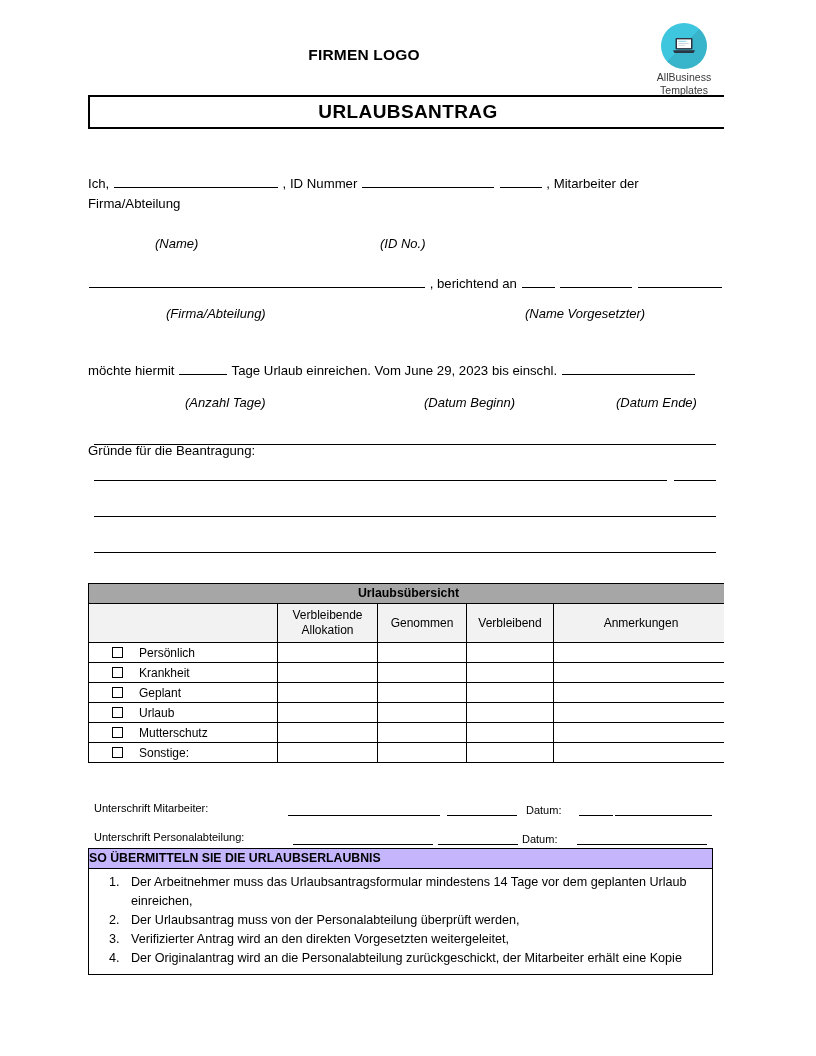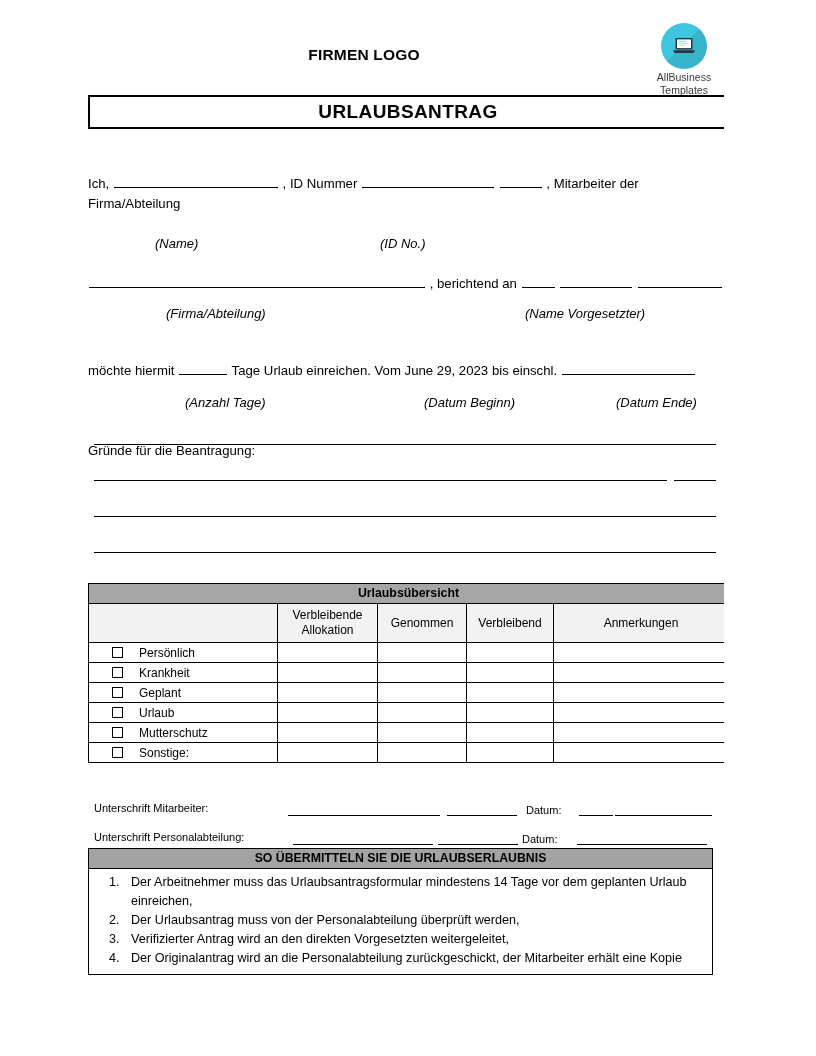--- a/index.html
+++ b/index.html
@@ -225,23 +225,22 @@
   
   .instructions {
     position: absolute;
     left: 88px;
     top: 848px;
     width: 625px;
     border: 1.2px solid #000000;
     box-sizing: border-box;
   }
   .instructions .ins-head {
-    background: #a3a3a3;
+    background: #c4b5fd;
     border-bottom: 1.2px solid #000000;
-    text-align: center;
     font-weight: bold;
     font-size: 12.3px;
     height: 19px;
     line-height: 19px;
   }
   .instructions ol {
     margin: 0;
     padding: 4px 10px 6px 34px;
     font-size: 12.6px;
     line-height: 19px;

